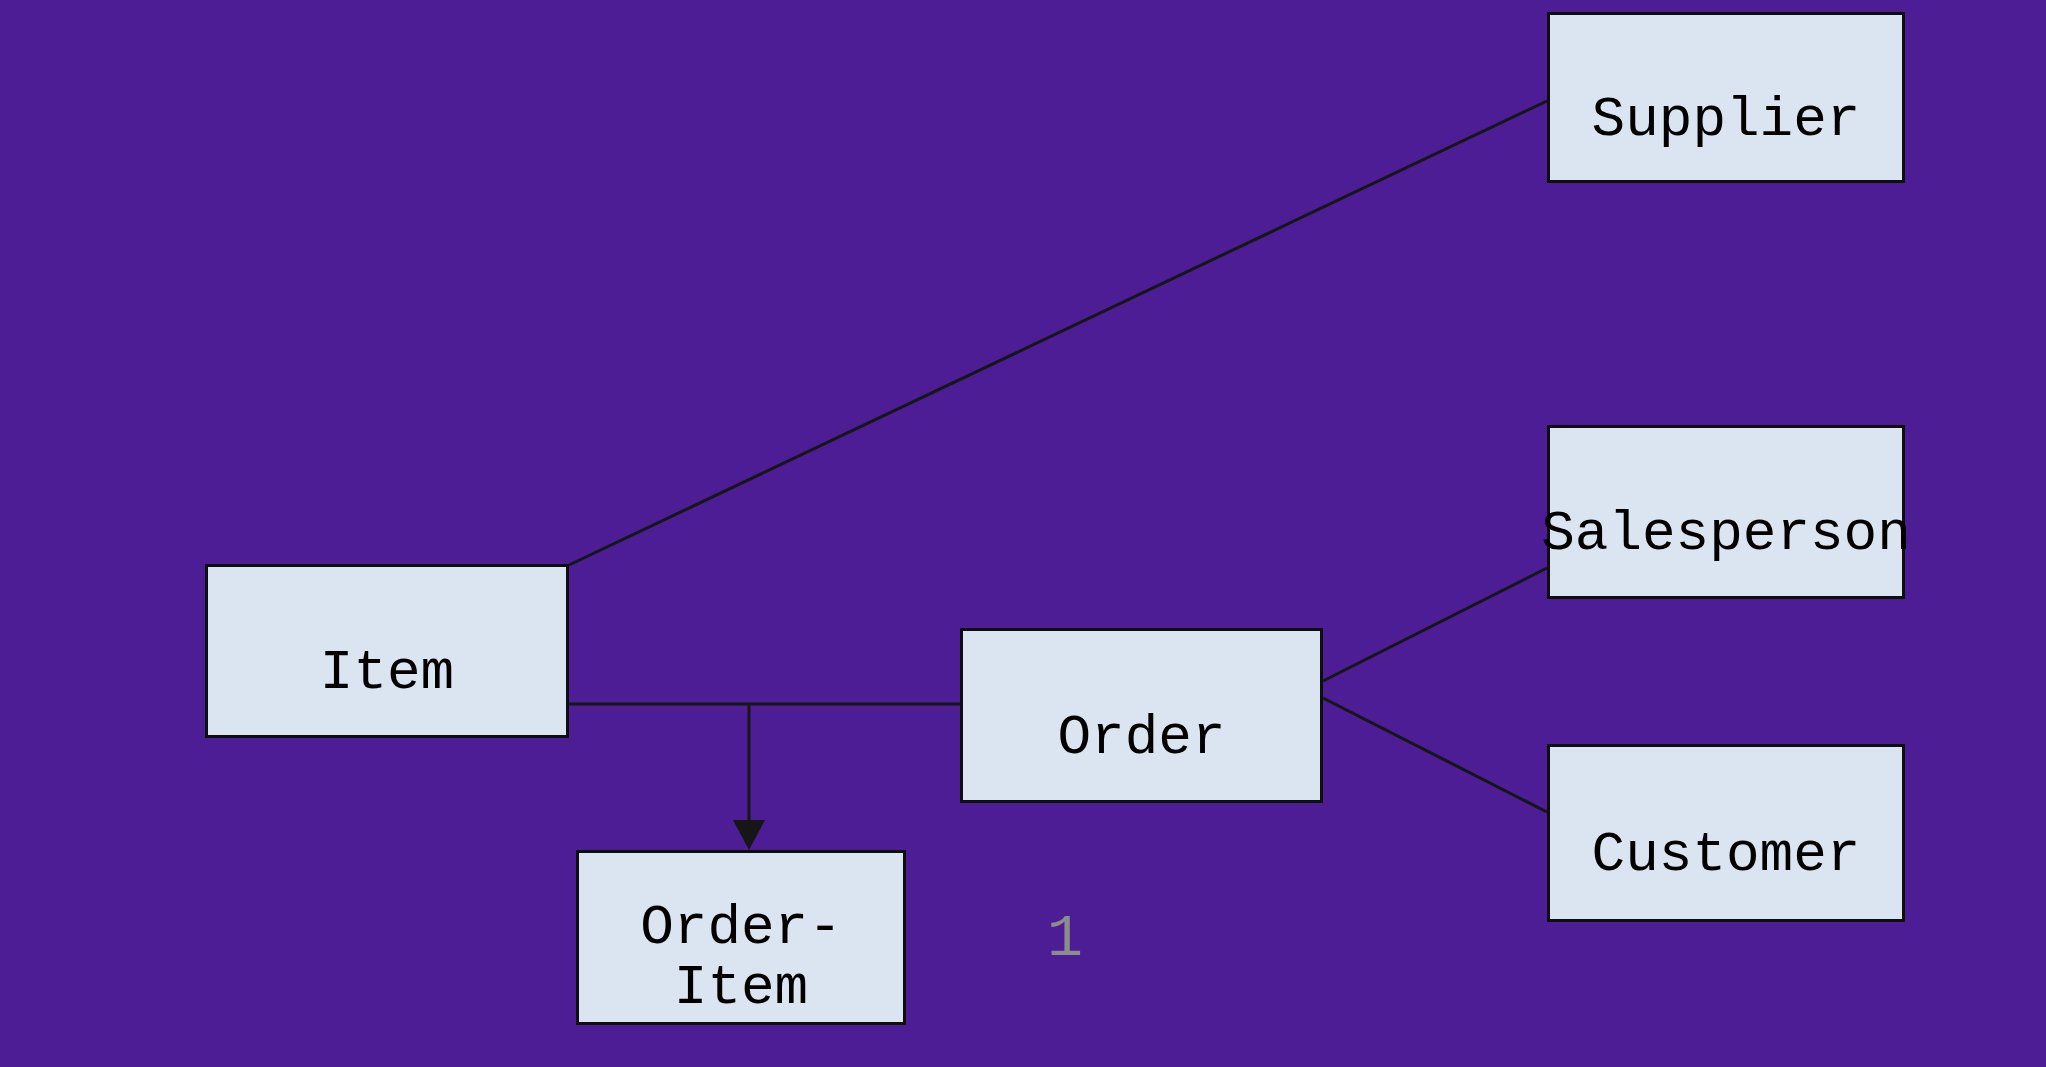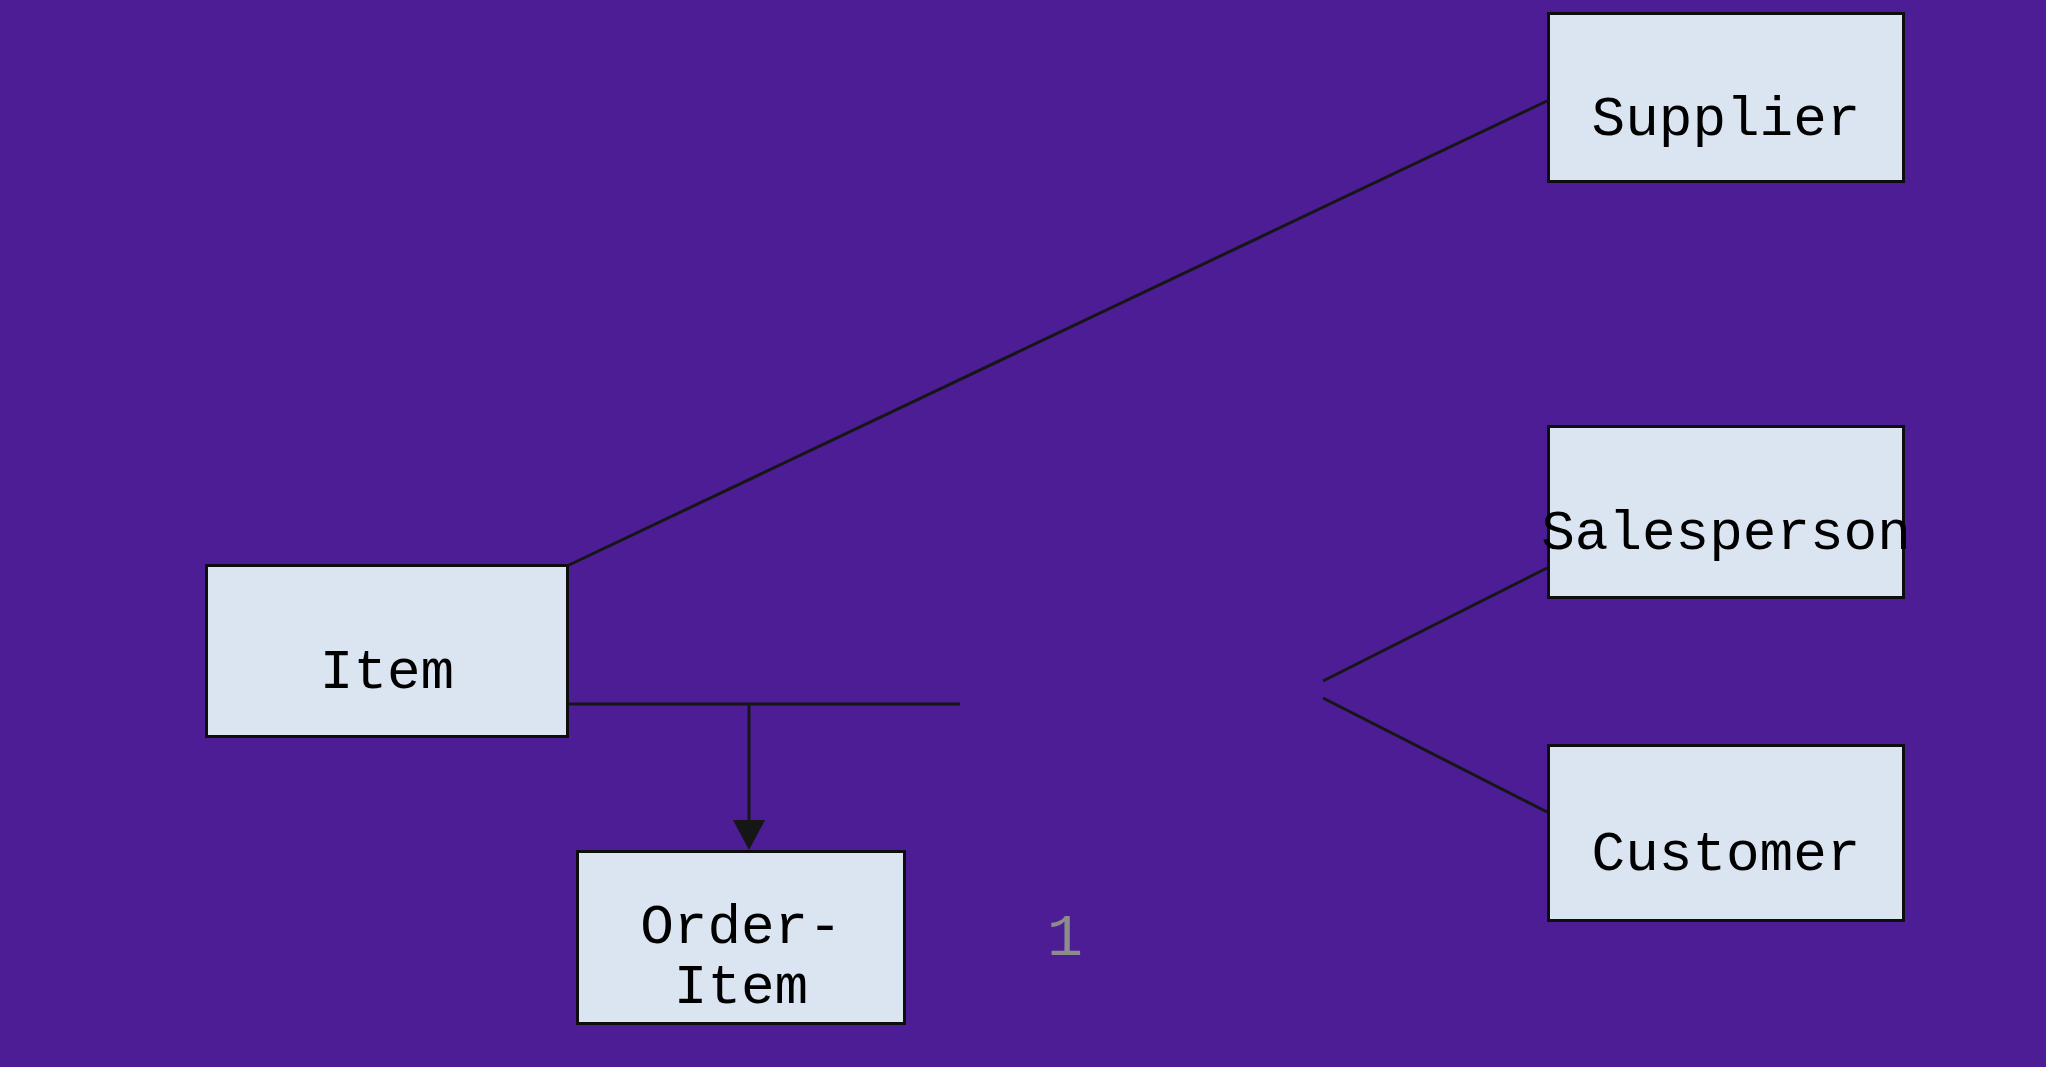--- a/index.html
+++ b/index.html
@@ -77,20 +77,23 @@
   </svg>
 
   <div class="node node-supplier">
     <span class="label">Supplier</span>
   </div>
 
   <div class="node node-item">
     <span class="label">Item</span>
   </div>
 
+  <div class="node node-order">
+    <span class="label">Order</span>
+  </div>
 
   <div class="node node-order-item">
     <span class="label two-line">
       <span>Order-</span><br>
       <span>Item</span>
     </span>
   </div>
 
   <div class="node node-salesperson">
     <span class="label">Salesperson</span>

